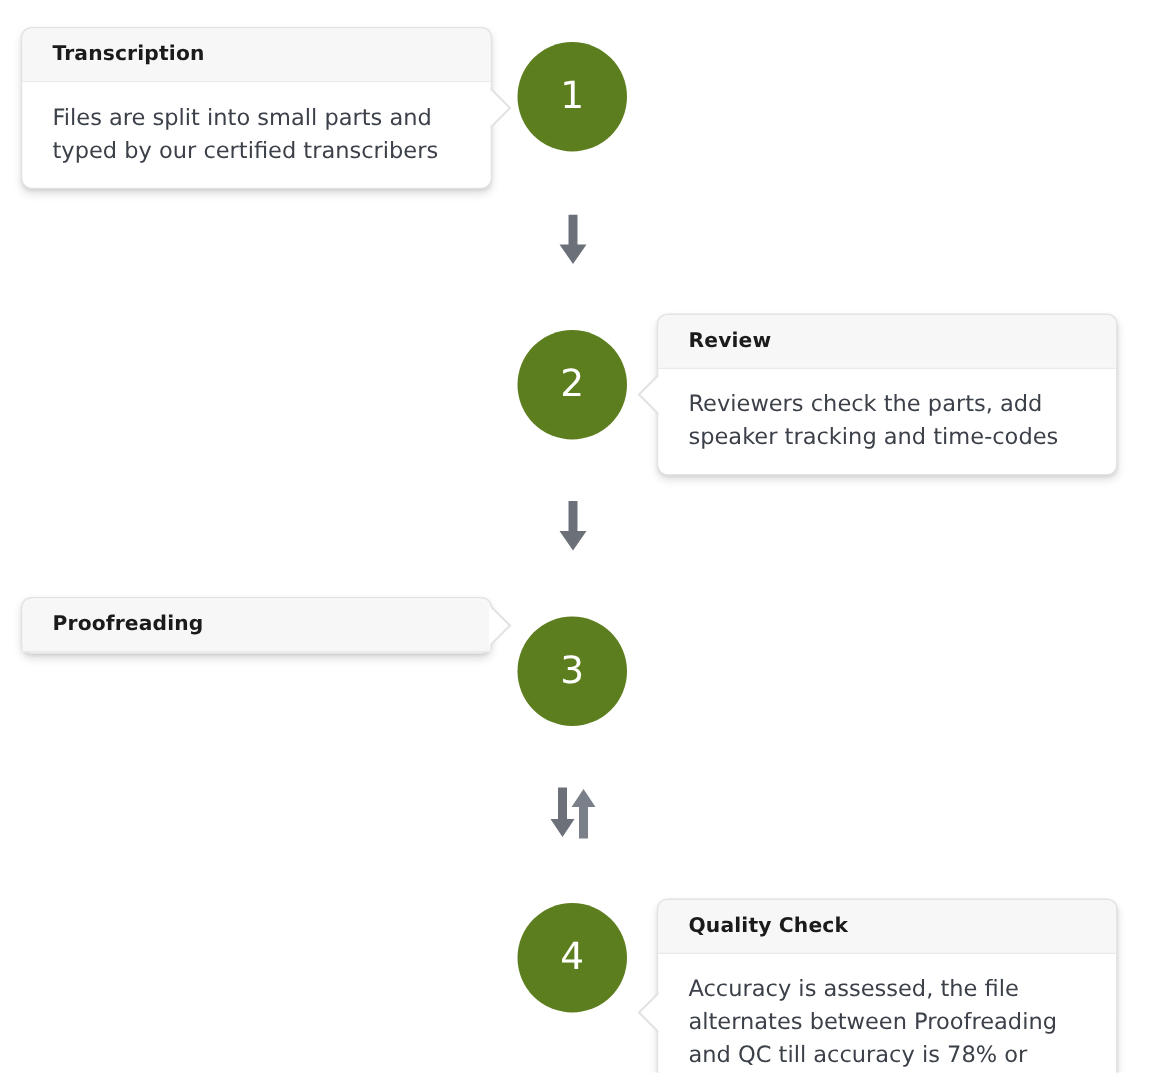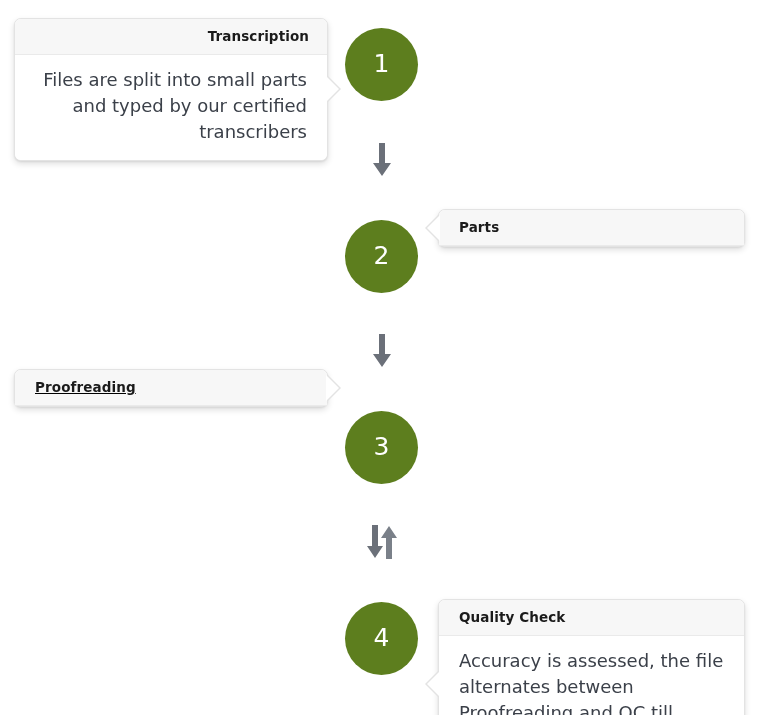--- a/index.html
+++ b/index.html
@@ -56,21 +56,21 @@
   }
 
   .card-body {
     box-sizing: border-box;
     background: #ffffff;
     border-radius: 0 0 6px 6px;
     padding: 12px 20px 14px 20px;
   }
 
   .card-text {
-    font-size: 18px;
+    font-size: 15px;
     color: #3b4049;
     line-height: 1.47;
   }
 
   
   .notch, .notch-inner {
     position: absolute;
     width: 0;
     height: 0;
     top: 50%;
@@ -138,21 +138,21 @@
   }
   .connector svg { display: block; }
 </style>
 </head>
 <body>
 
 <div id="flow-root">
 
   <div class="step-row" style="top:0;">
 
-    <div class="step-card card-left" style="left:14px; top:18px; width:314px;text-align:right;">
+    <div class="step-card card-left" style="left:14px; top:18px; width:314px;">
       <div class="notch"></div>
       <div class="notch-inner"></div>
       <div class="card-header">
         <div class="card-title">Transcription</div>
       </div>
       <div class="card-body">
         <div class="card-text">Files are split into small parts and typed by our certified transcribers</div>
       </div>
     </div>
 
@@ -172,36 +172,39 @@
   <div class="step-row" style="top:0;">
 
     <div class="step-circle" style="left:345px; top:220px;">
       <span class="step-number">2</span>
     </div>
 
     <div class="step-card card-right" style="left:438px; top:209px; width:307px;">
       <div class="notch"></div>
       <div class="notch-inner"></div>
       <div class="card-header">
-        <div class="card-title">Parts</div>
+        <div class="card-title">Review</div>
+      </div>
+      <div class="card-body">
+        <div class="card-text">Reviewers check the parts, add speaker tracking and time-codes</div>
       </div>
     </div>
   </div>
 
   <div class="connector" style="top:329px; height:44px;">
     <span>
       <svg width="22" height="34" viewBox="0 0 22 34" aria-hidden="true">
         <path d="M8 0 H14 V20 H20 L11 33 L2 20 H8 Z" fill="#6b7079"></path>
       </svg>
     </span>
   </div>
 
   <div class="step-row" style="top:0;">
 
-    <div class="step-card card-left" style="left:14px; top:369px; width:314px;text-decoration:underline;">
+    <div class="step-card card-left" style="left:14px; top:398px; width:314px;">
       <div class="notch"></div>
       <div class="notch-inner"></div>
       <div class="card-header">
         <div class="card-title">Proofreading</div>
       </div>
     </div>
 
     <div class="step-circle" style="left:345px; top:411px;">
       <span class="step-number">3</span>
     </div>

